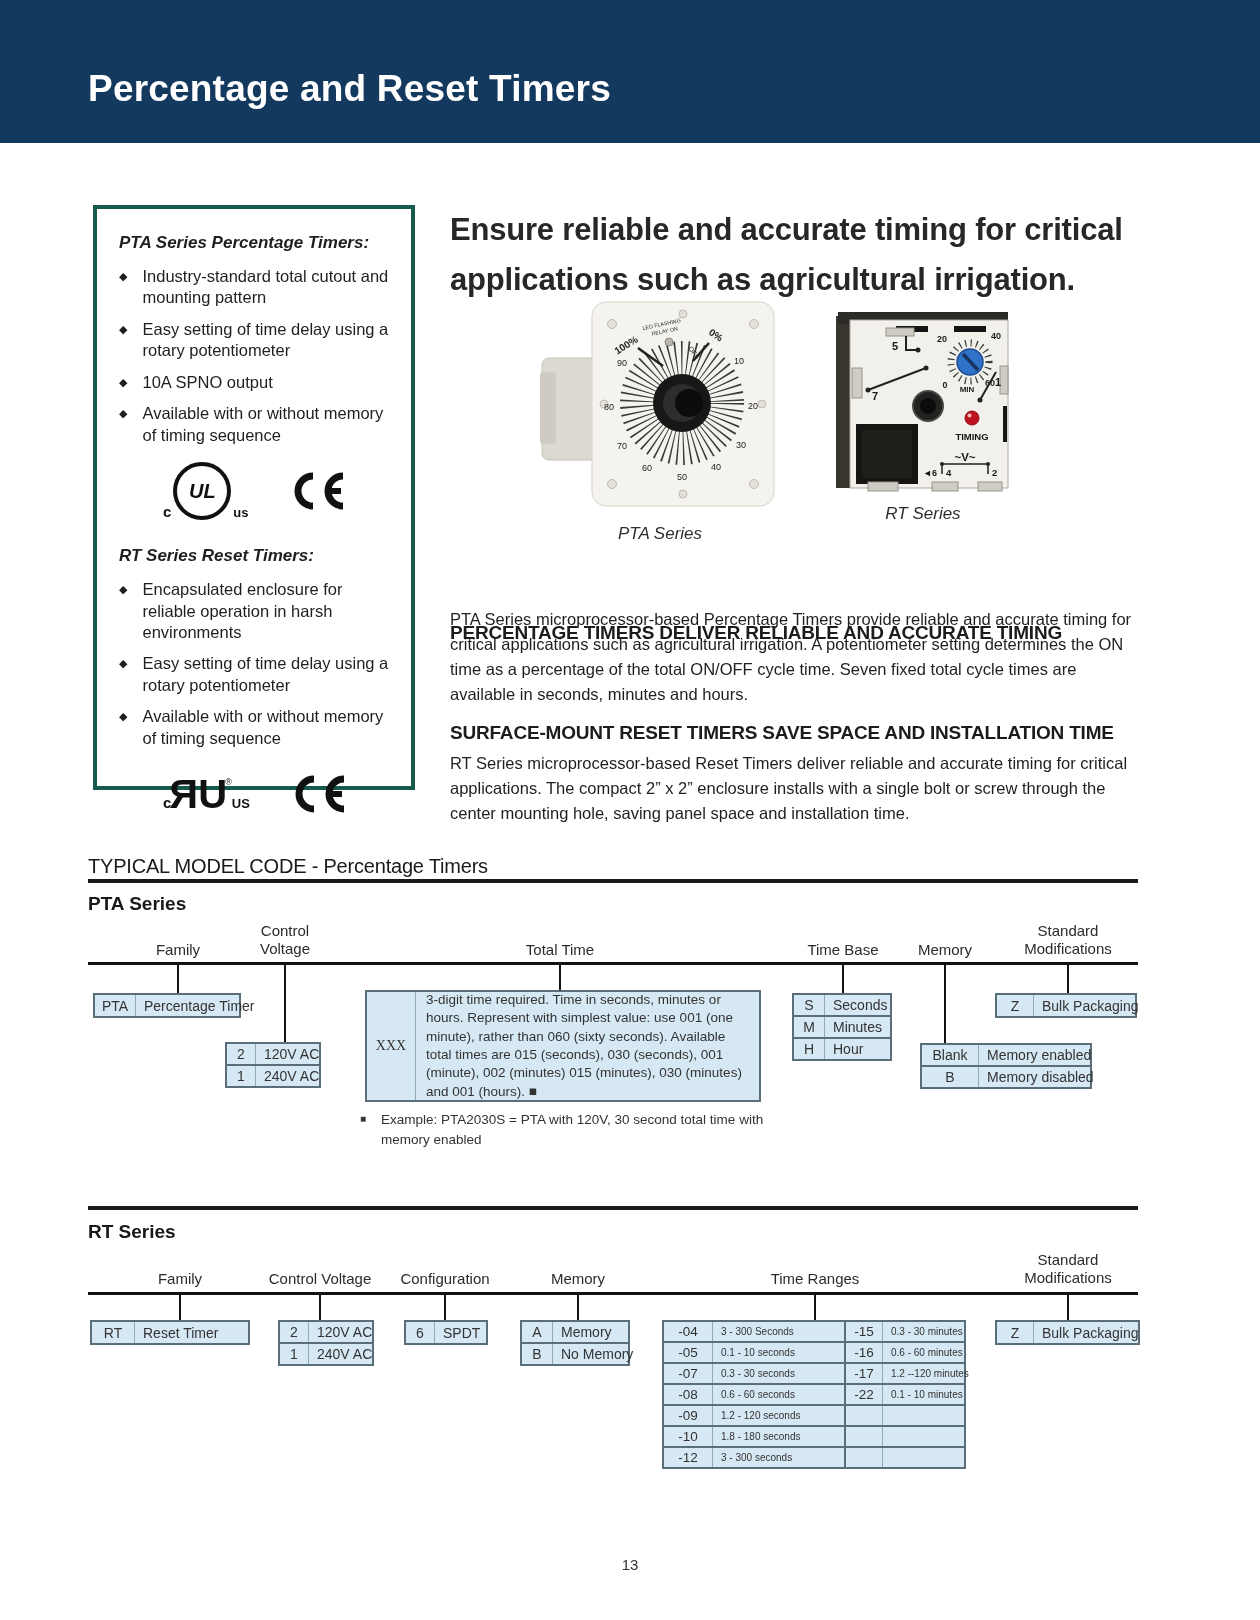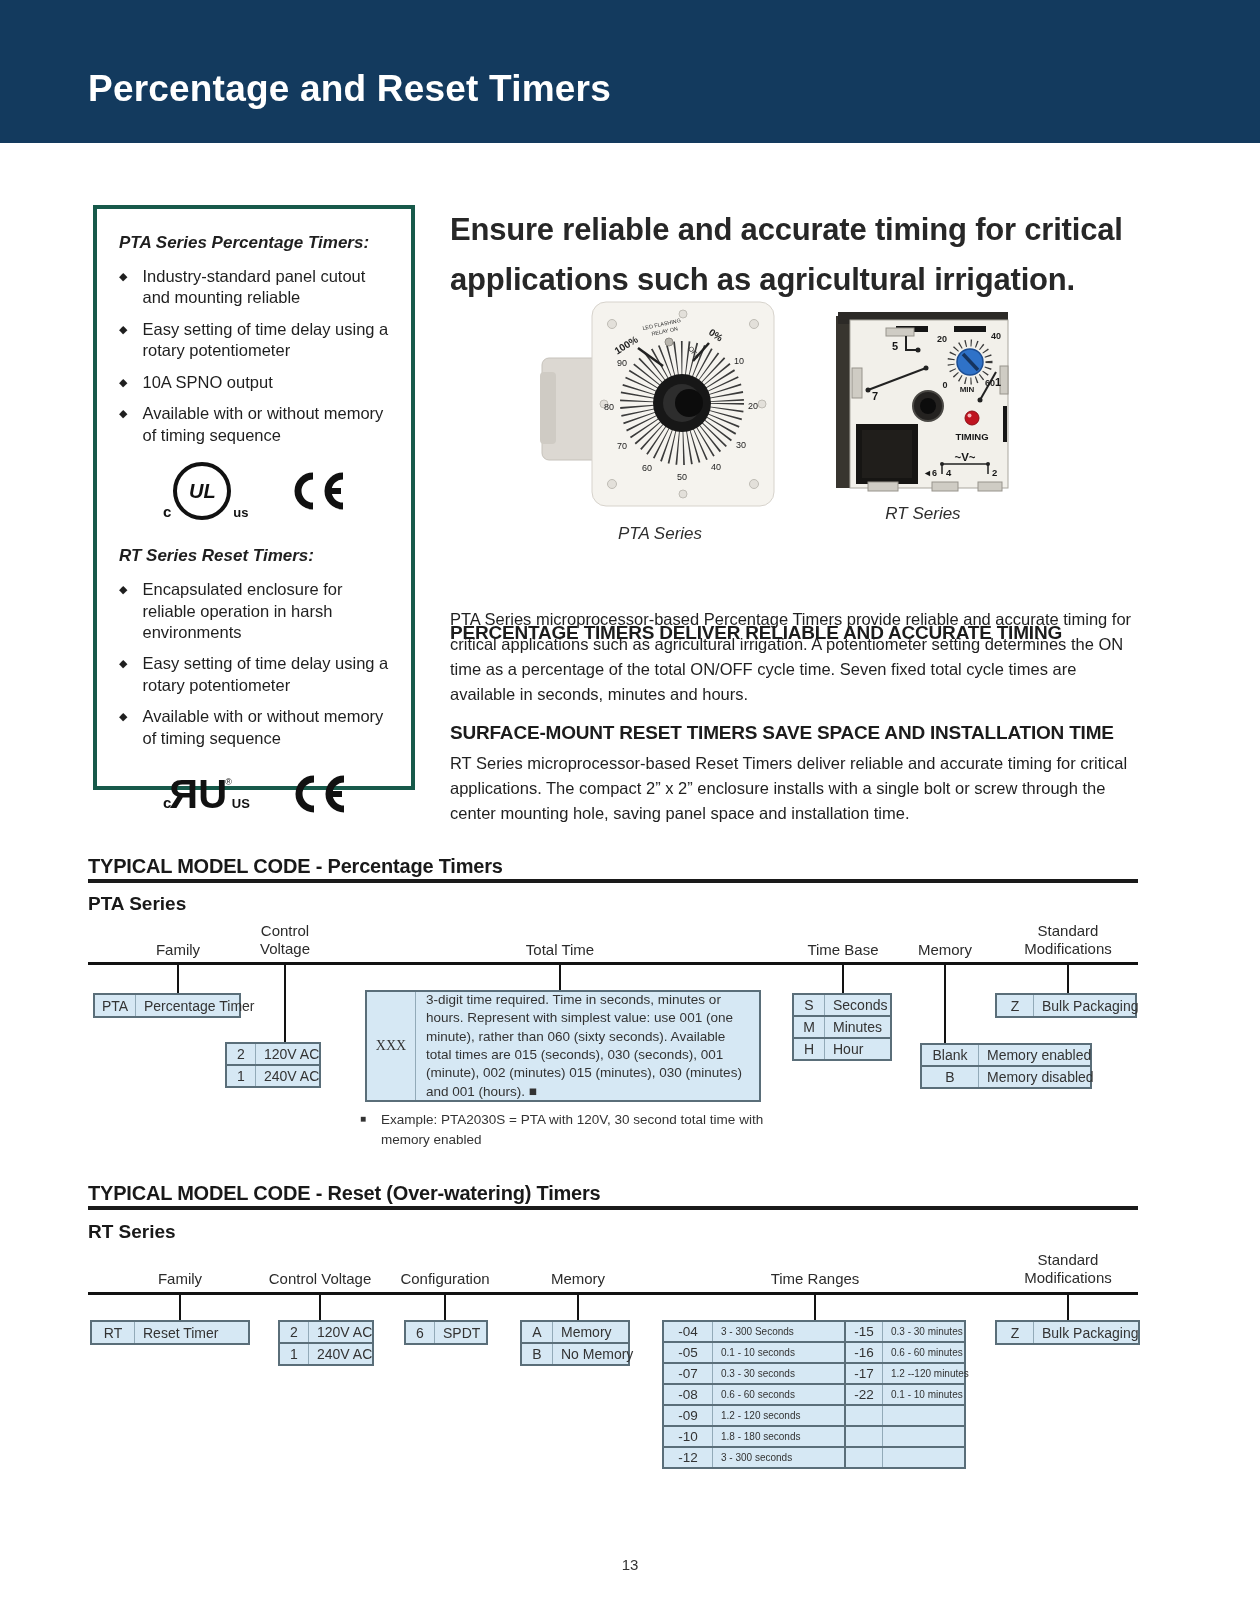--- a/index.html
+++ b/index.html
@@ -32,21 +32,21 @@
   .ce-svg{display:block;}
 
   
   .headline{position:absolute;left:450px;top:205px;width:700px;font-size:31px;font-weight:bold;
         color:#272727;line-height:1.62;letter-spacing:-.2px;}
   .sec-head{position:absolute;font-size:19px;font-weight:bold;color:#1c1c1c;letter-spacing:-.2px;}
   .sec-body{position:absolute;width:694px;font-size:16.5px;color:#1f1f1f;line-height:25px;}
   .dev-caption{position:absolute;font-style:italic;font-size:17px;color:#2e2e2e;text-align:center;}
 
   
-  .sec-title{position:absolute;font-size:20px;font-weight:bold;color:#191919;letter-spacing:-.2px;}
+  .sec-title{position:absolute;font-size:20px;font-weight:normal;color:#191919;letter-spacing:-.2px;}
   .rule4{position:absolute;height:4px;background:#1a1a1a;}
   .series-label{position:absolute;font-size:19px;font-weight:bold;color:#191919;}
   .col-label{position:absolute;font-size:15px;color:#2b2b2b;text-align:center;line-height:1.22;}
   .hline{position:absolute;height:3px;background:#121212;}
   .vline{position:absolute;width:2px;background:#121212;}
   .cbox{position:absolute;}
   .cstack{position:absolute;display:flex;flex-direction:column;}
   .crow{display:flex;background:#d6e8f4;border:2px solid #5a6e79;box-sizing:border-box;height:25px;}
   .cstack .crow{height:24px;}
   .cstack .crow + .crow{margin-top:-2px;}
@@ -72,21 +72,21 @@
 
   <div class="header">
     <h1 class="title">Percentage and Reset Timers</h1>
   </div>
 
   <div class="sidebar">
     <p class="sb-title">PTA Series Percentage Timers:</p>
     <ul class="sb-list">
       <li>
           <span class="diamond">◆</span>
-          <span>Industry-standard panel cutout and mounting reliable</span>
+          <span>Industry-standard total cutout and mounting pattern</span>
         </li>
       <li>
           <span class="diamond">◆</span>
           <span>Easy setting of time delay using a rotary potentiometer</span>
         </li>
       <li>
           <span class="diamond">◆</span>
           <span>10A SPNO output</span>
         </li>
       <li>
@@ -299,21 +299,20 @@
     <div class="crow" style="width:142px;">
       <span class="code" style="width:36px;">Z</span>
       <span class="desc">Bulk Packaging</span>
     </div>
   </div>
   <div class="example" style="left:360px;top:1110px;">
     <span class="sq">■</span>
     <span>Example: PTA2030S = PTA with 120V, 30 second total time with memory enabled</span>
   </div>
 
-  <div class="sec-title" style="left:88px;top:1182px;">TYPICAL MODEL CODE - Reset (Over-watering) Timers</div>
   <div class="rule4" style="left:88px;top:1206px;width:1050px;"></div>
   <div class="series-label" style="left:88px;top:1221px;">RT Series</div>
 
   <div class="col-label" style="left:140px;top:1270px;width:80px;">Family</div>
   <div class="col-label" style="left:255px;top:1270px;width:130px;">Control Voltage</div>
   <div class="col-label" style="left:385px;top:1270px;width:120px;">Configuration</div>
   <div class="col-label" style="left:538px;top:1270px;width:80px;">Memory</div>
   <div class="col-label" style="left:755px;top:1270px;width:120px;">Time Ranges</div>
   <div class="col-label" style="left:1018px;top:1251px;width:100px;">Standard Modifications</div>
 

